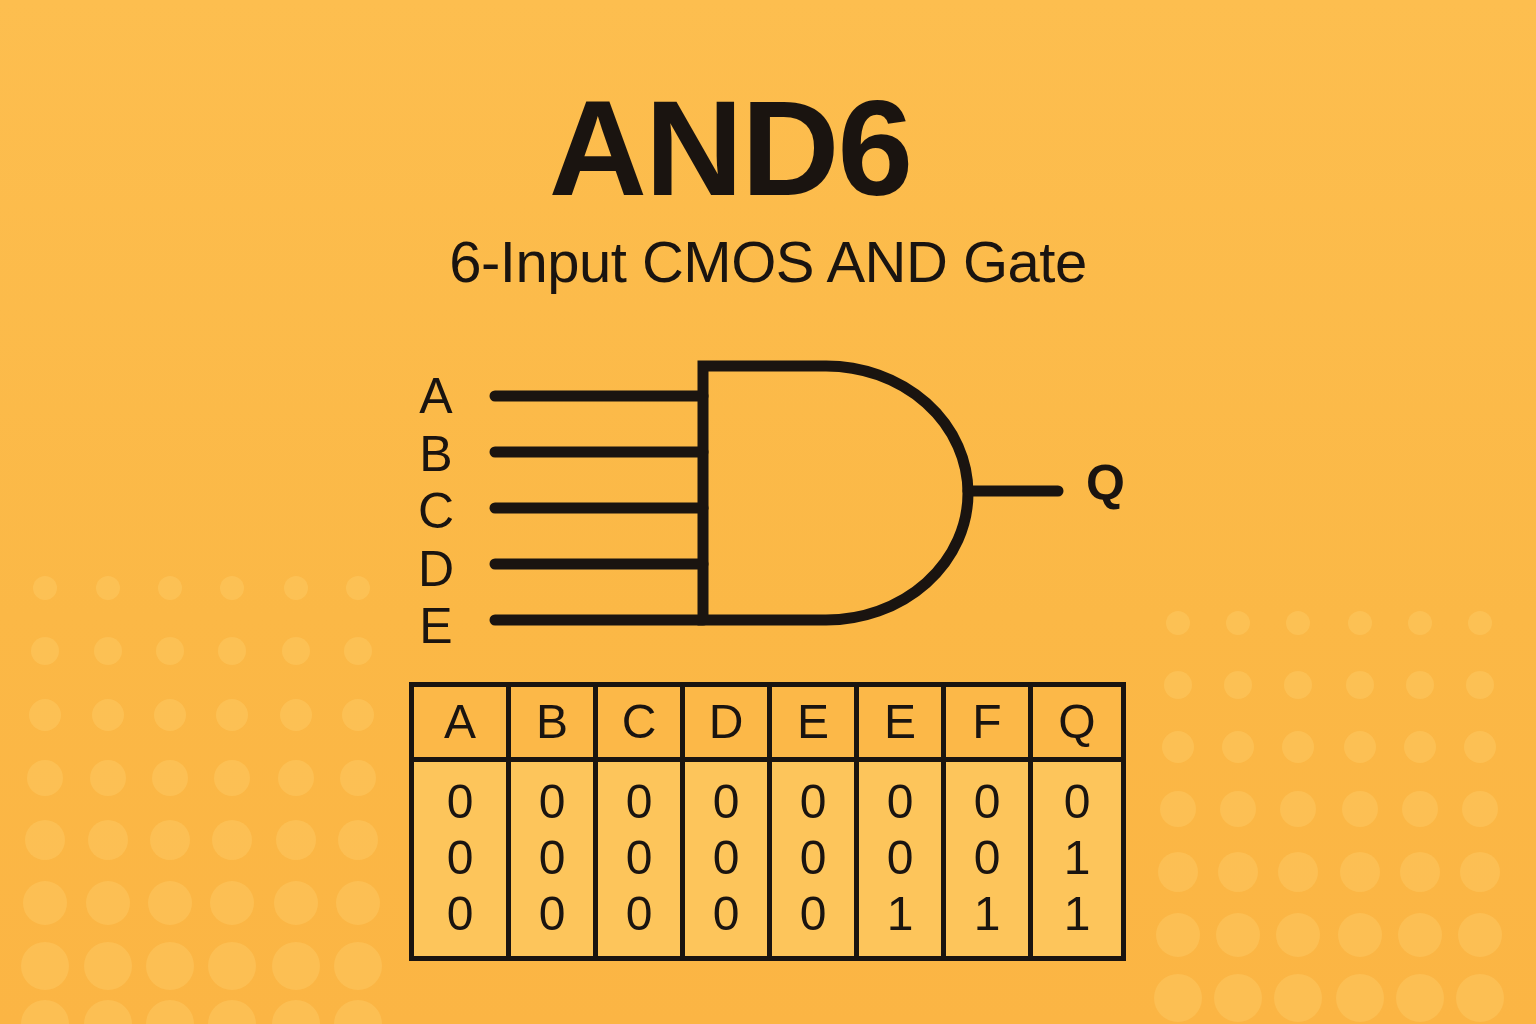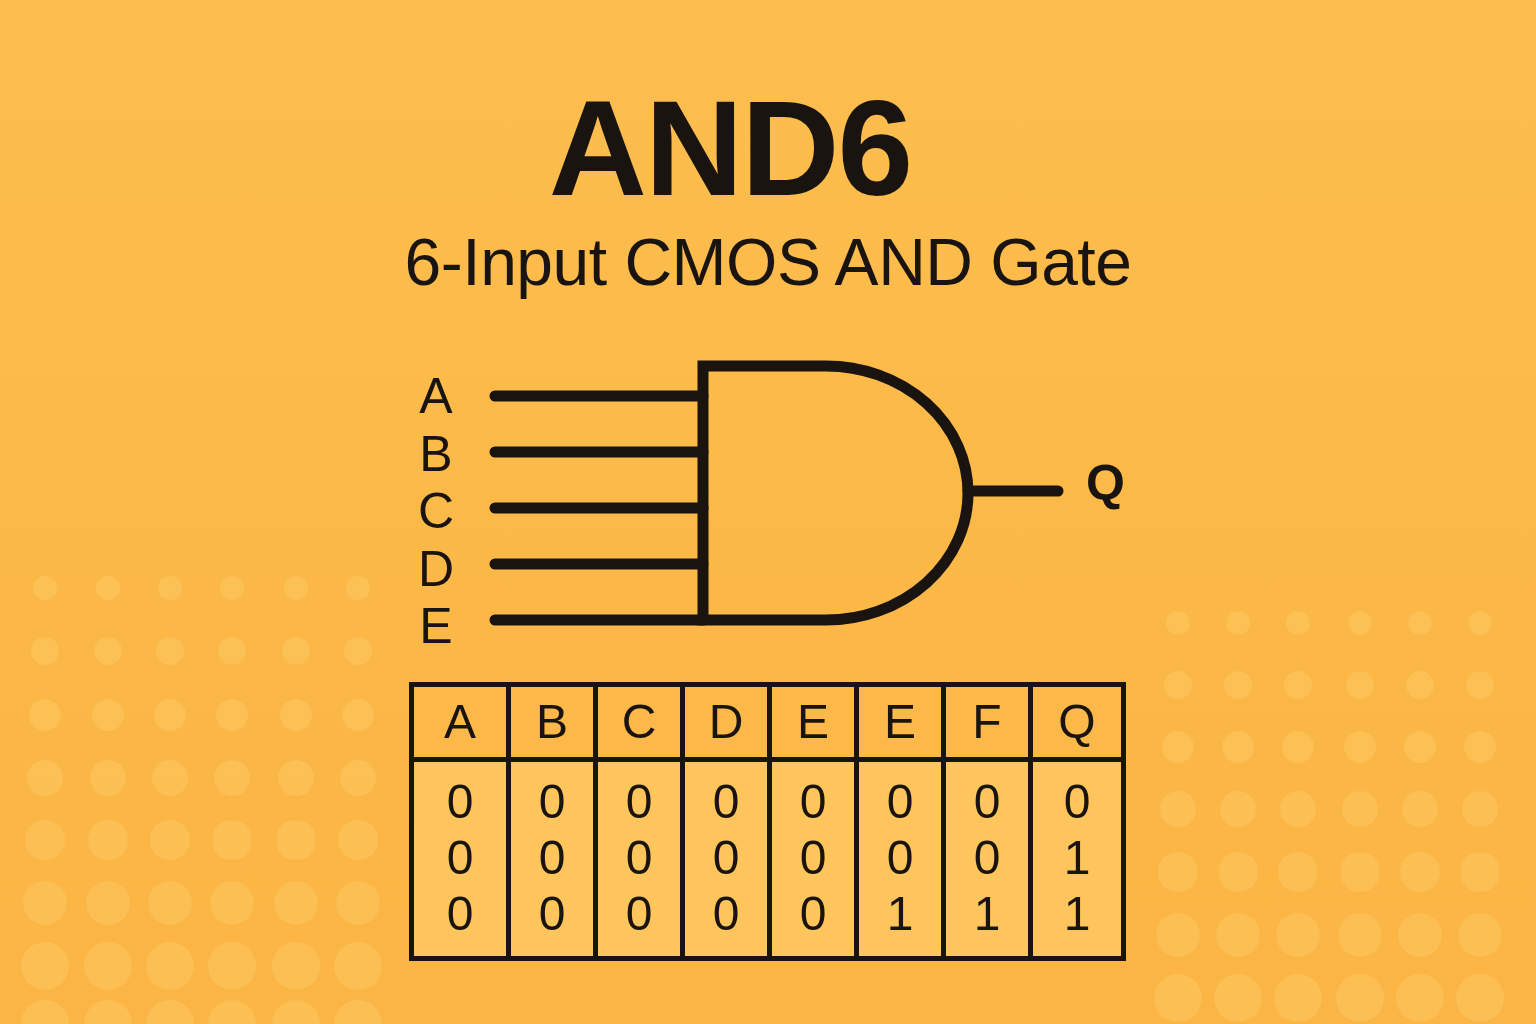--- a/index.html
+++ b/index.html
@@ -13,21 +13,21 @@
     position: absolute; left: 0; top: 0; width: 1536px; height: 1024px;
     background: linear-gradient(180deg, #FDBE4F 0%, #FBB846 60%, #FBB544 100%);
   }
   .bg-dots svg { position: absolute; left: 0; top: 0; }
   .title {
     position: absolute; left: 0; top: 78px; width: 1460px; text-align: center;
     font-weight: bold; font-size: 136px; line-height: 140px; letter-spacing: -2px;
   }
   .subtitle {
     position: absolute; left: 0; top: 222px; width: 1536px; text-align: center;
-    font-size: 66px; line-height: 80px; letter-spacing: -0.5px;
+    font-size: 58px; line-height: 80px; letter-spacing: -0.5px;
   }
   .gate-wrap { position: absolute; left: 0; top: 0; width: 1536px; height: 1024px; }
   .input-label {
     position: absolute; font-size: 50px; line-height: 56px; width: 44px; text-align: center;
   }
   .output-label {
     position: absolute; font-size: 50px; line-height: 56px; font-weight: bold;
   }
   .truth-table {
     position: absolute; left: 409px; top: 682px;

